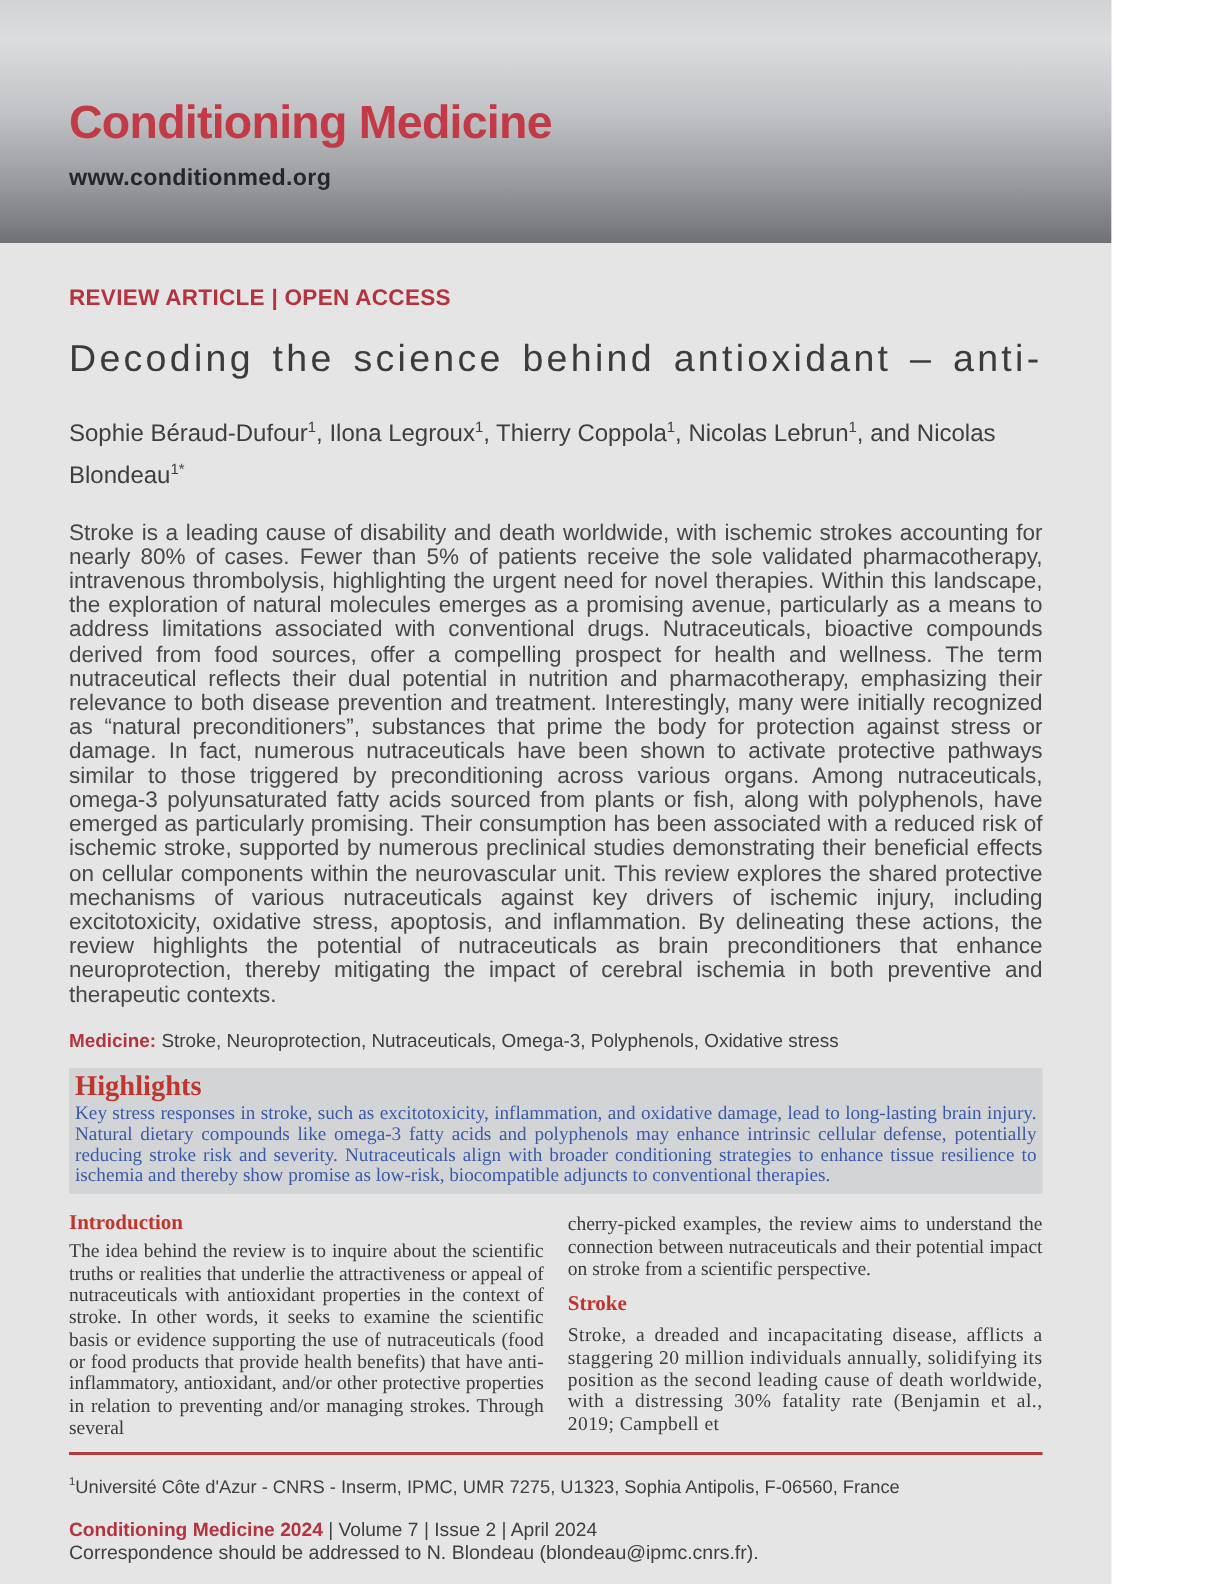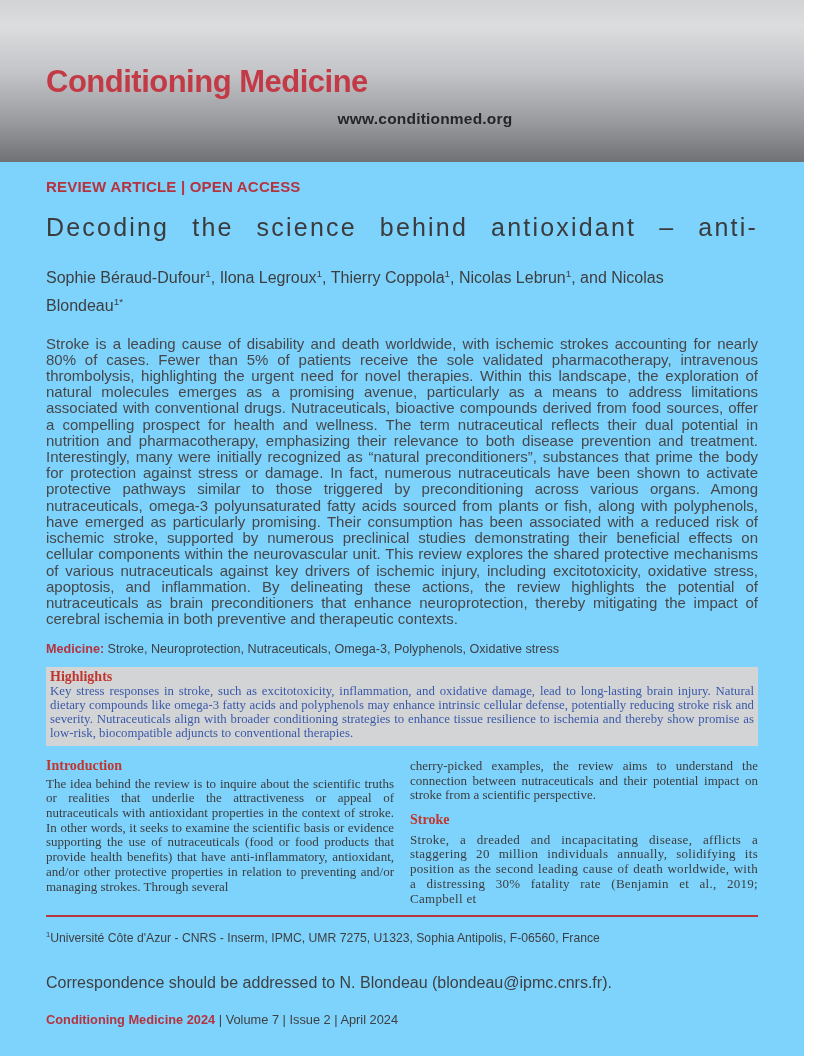--- a/index.html
+++ b/index.html
@@ -1,21 +1,21 @@
 <!DOCTYPE html>
 <html><head>
 <meta charset="utf-8">
 <style>
   * { box-sizing: border-box; }
   html, body { margin: 0; padding: 0; background: #ffffff; }
   .page {
     position: relative;
-    width: 804px;
+    width: 741px;
     height: 1056px;
-    background: #7dd3fc;
+    background: #e5e5e5;
     font-family: "Liberation Sans", sans-serif;
     overflow: hidden;
   }
   .masthead {
     width: 100%;
     height: 162px;
     background: linear-gradient(180deg, #d2d3d5 0%, #dcdddf 16%, #c3c4c7 45%, #9a9b9f 75%, #707175 100%);
     padding: 64px 0 0 46px;
   }
   .masthead .journal-title {
@@ -24,25 +24,24 @@
     font-weight: bold;
     color: #c23a46;
     letter-spacing: -0.5px;
   }
   .masthead .site-url {
     margin-top: 10px;
     font-size: 15.5px;
     font-weight: 600;
     color: #26262a;
     letter-spacing: 0.2px;
-    text-align: center;
   }
   .content { padding: 0 46px; }
   .review-line {
-    margin-top: 16px;
+    margin-top: 28px;
     color: #b5333e;
     font-weight: bold;
     font-size: 15px;
     letter-spacing: 0.2px;
   }
   .article-title {
     margin-top: 15px;
     color: #3b3b3d;
     font-size: 25px;
     line-height: 34px;
@@ -70,42 +69,42 @@
     text-align: justify;
   }
   .keywords { margin-top: 7px; font-size: 12.6px; color: #3f3f42; }
   .kw-label { color: #b5333e; font-weight: bold; }
   .highlights {
     margin-top: 11px;
     background: #d3d4d6;
     padding: 2px 4px 5px 4px;
     font-family: "Liberation Serif", serif;
   }
-  .highlights .hl-title { margin: 0; font-size: 14px; font-weight: bold; color: #c0362e; }
+  .highlights .hl-title { margin: 0; font-size: 19px; font-weight: bold; color: #c0362e; }
   .highlights .hl-text {
     margin: 0;
     font-size: 12.8px;
     line-height: 13.9px;
     color: #3a5aa8;
     text-align: justify;
   }
   .columns {
     display: flex;
     gap: 16px;
     margin-top: 13px;
     font-family: "Liberation Serif", serif;
   }
   .col { flex: 1; font-size: 13px; line-height: 14.7px; color: #3c3c3e; text-align: justify; }
   .col .sec-head { font-size: 14px; font-weight: bold; color: #c0362e; margin: 0 0 3px 0; }
   .col p { margin: 0; }
   .col .sec-head.stroke-head { margin-top: 10px; margin-bottom: 5px; }
   .stroke-para { letter-spacing: 0.3px; }
   .redline { height: 2px; background: #b5383e; border: none; margin: 9px 0 0 0; }
   .affiliation { margin-top: 13px; font-size: 12.2px; color: #3f3f41; }
-  .correspondence { margin-top: 29px; font-size: 16px; color: #3f3f41; }
+  .correspondence { margin-top: 29px; font-size: 13px; color: #3f3f41; }
   .page-footer {
     position: absolute;
     left: 46px;
     top: 1012px;
     font-size: 12.8px;
     color: #3f3f41;
   }
   .page-footer .fj { color: #b5333e; font-weight: bold; }
 </style>
 </head>

